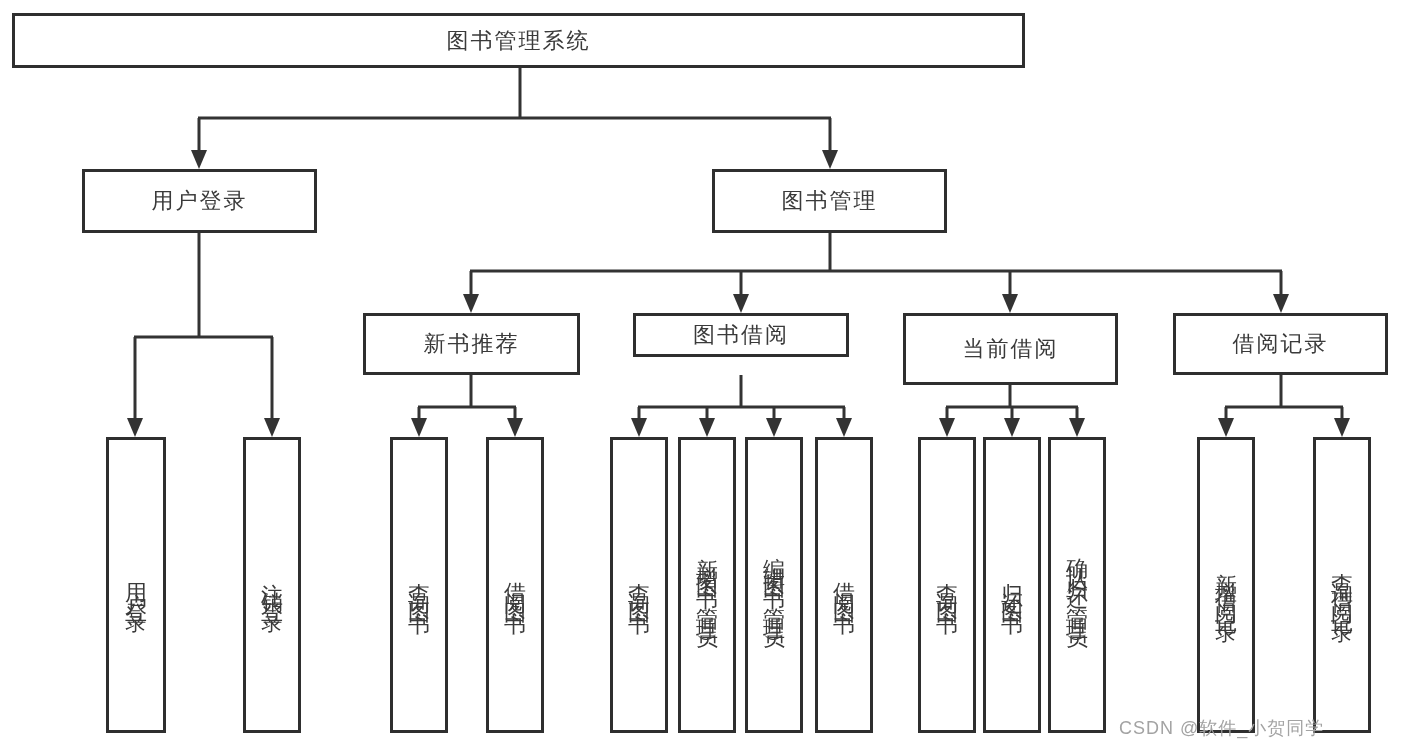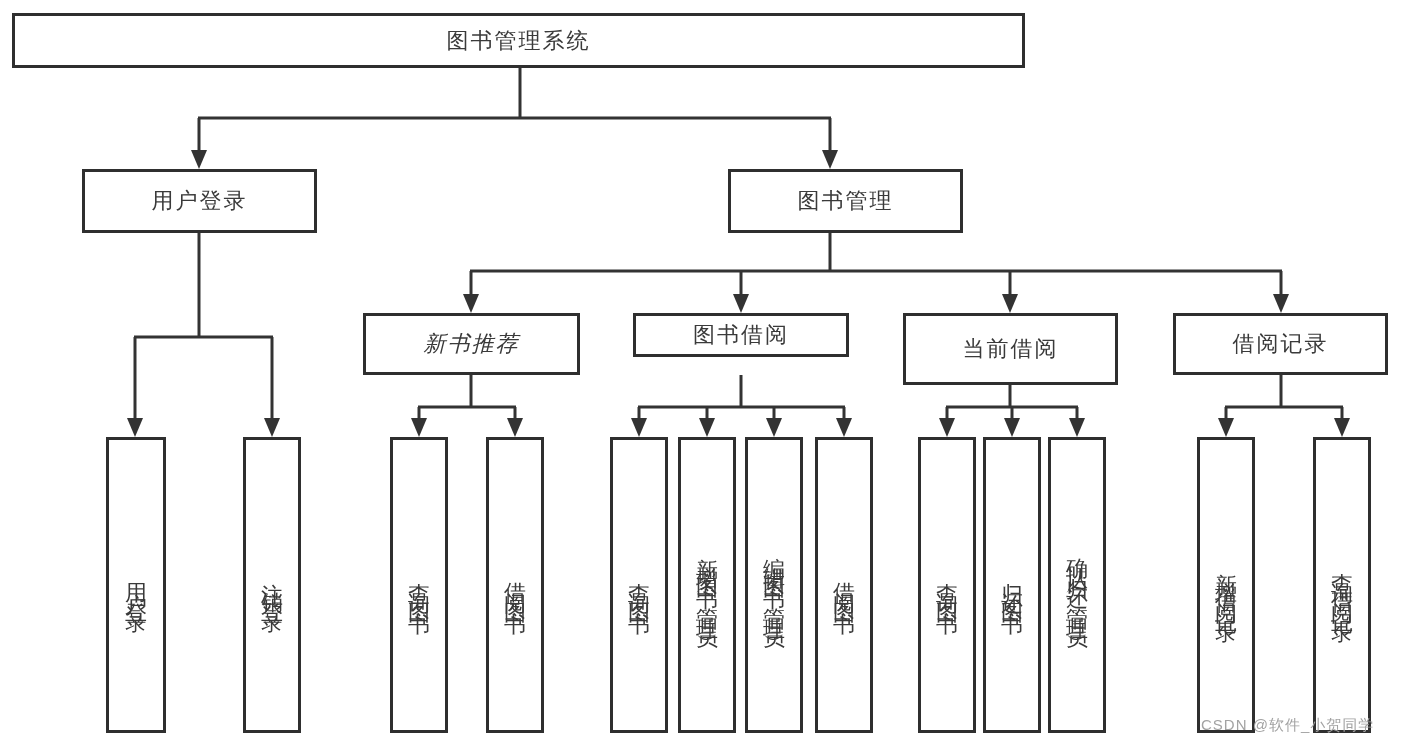--- a/index.html
+++ b/index.html
@@ -43,22 +43,22 @@
     writing-mode:vertical-rl;
     text-orientation:mixed;
     font-size:22px;
     letter-spacing:10px;
     line-height:1.1;
     color:var(--text);
     white-space:nowrap;
   }
   .watermark{
     position:absolute;
-    left:1201px;top:716px;
-    font-size:15px;
+    left:1119px;top:716px;
+    font-size:18px;
     letter-spacing:1px;
     color:var(--wm);
     white-space:nowrap;
     z-index:10;
   }
 </style>
 </head>
 <body>
 
 <div class="canvas">
@@ -135,23 +135,23 @@
       <path d="M1226 407 V419"></path>
       <path d="M1342 407 V419"></path>
       <polygon points="1218,418 1234,418 1226,437"></polygon>
       <polygon points="1334,418 1350,418 1342,437"></polygon>
     </g>
   </svg>
 
   <div class="node" style="left:12px;top:13px;width:1013px;height:55px;">图书管理系统</div>
 
   <div class="node" style="left:82px;top:169px;width:235px;height:64px;">用户登录</div>
-  <div class="node" style="left:712px;top:169px;width:235px;height:64px;margin-left:16px;">图书管理</div>
-
-  <div class="node" style="left:363px;top:313px;width:217px;height:62px;font-style:italic;">新书推荐</div>
+  <div class="node" style="left:712px;top:169px;width:235px;height:64px;">图书管理</div>
+
+  <div class="node" style="left:363px;top:313px;width:217px;height:62px;">新书推荐</div>
   <div class="node" style="left:633px;top:313px;width:216px;height:44px;">图书借阅</div>
   <div class="node" style="left:903px;top:313px;width:215px;height:72px;">当前借阅</div>
   <div class="node" style="left:1173px;top:313px;width:215px;height:62px;">借阅记录</div>
 
   <div class="leaf" style="left:106px;width:60px;">
     <span>用户登录</span>
   </div>
   <div class="leaf" style="left:243px;">
     <span>注销登录</span>
   </div>

